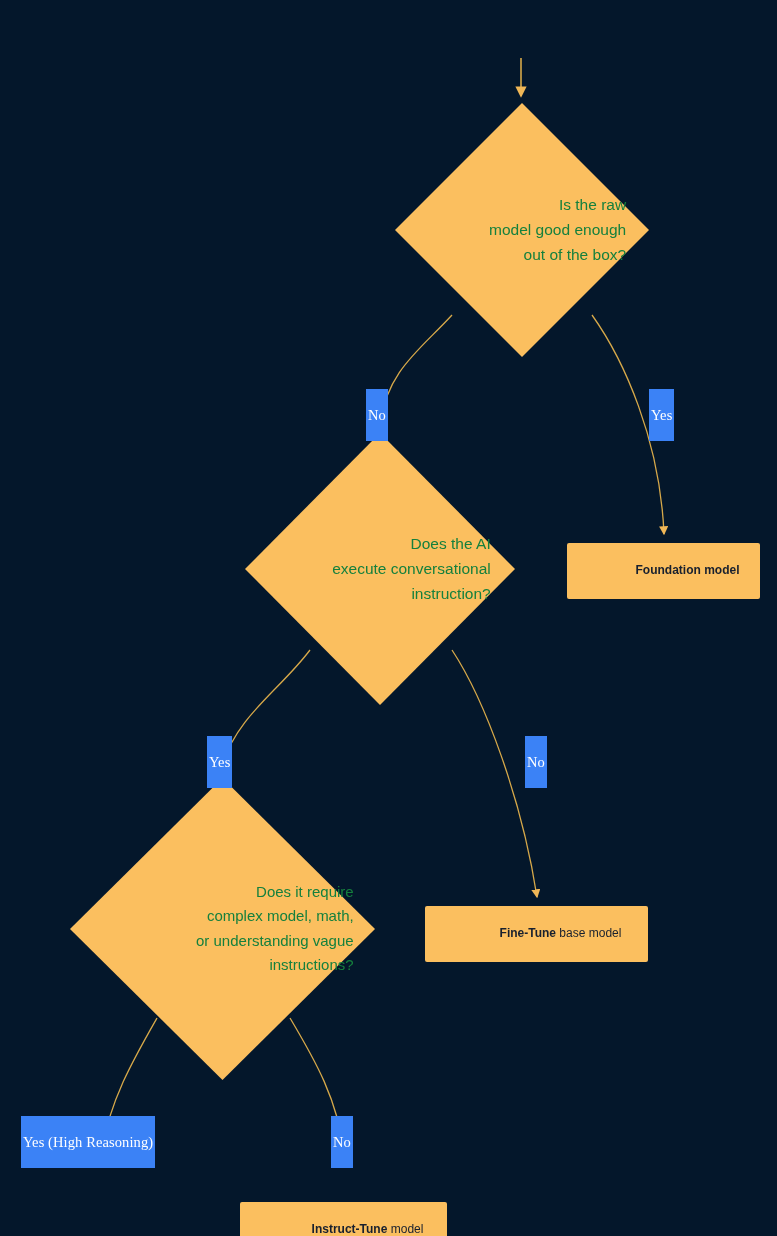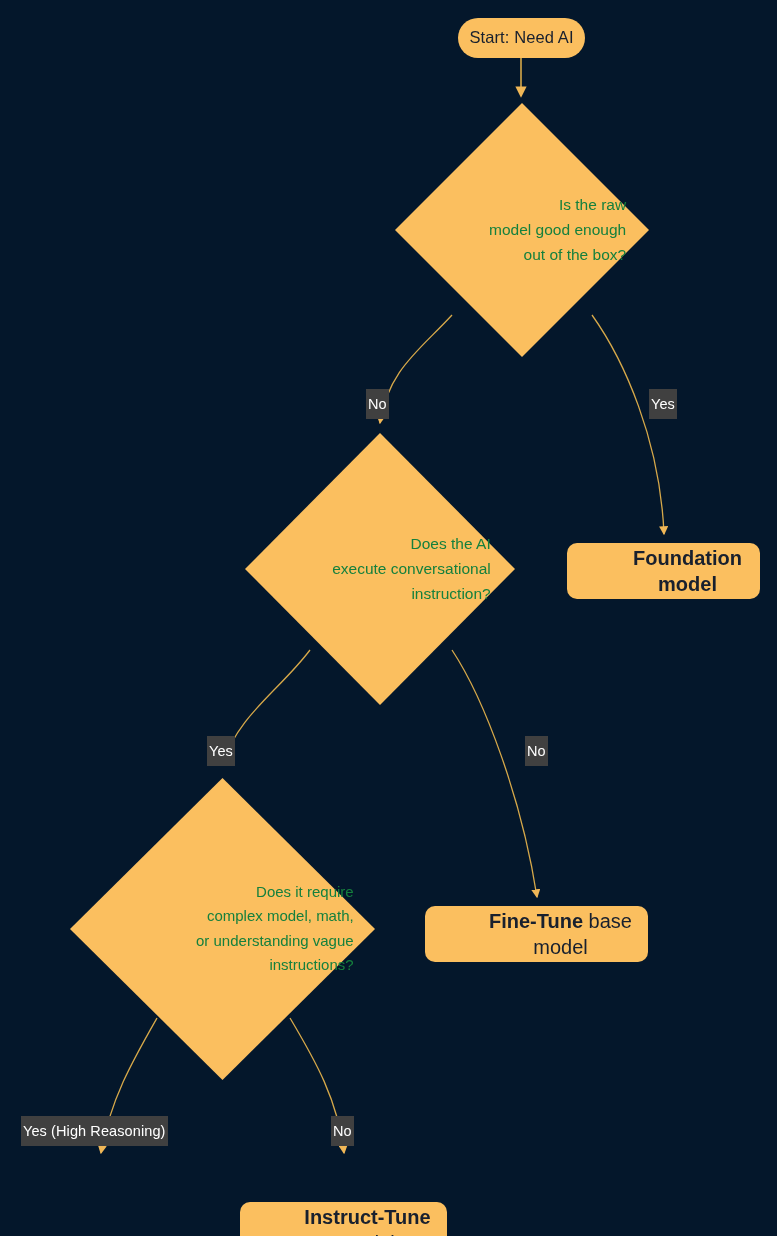--- a/index.html
+++ b/index.html
@@ -38,22 +38,22 @@
     text-align: center;
     color: #18202e;
     background: #fbbf5f;
   }
   .node.terminal {
     border-radius: 999px;
     font-size: 16.5px;
     letter-spacing: 0.1px;
   }
   .node.process {
-    border-radius: 10px;
-    font-size: 20px;
+    border-radius: 2px;
+    font-size: 12px;
     padding-left: 48px;
   }
   .node-label {
     line-height: 1.32;
     padding: 0 10px;
   }
   .diamond-wrap {
     position: absolute;
   }
   .diamond-shape {
@@ -71,26 +71,27 @@
     text-align: right;
     color: #15803d;
     font-size: 15.5px;
     line-height: 1.6;
     white-space: pre-line;
     pointer-events: none;
   }
   .edge-label {
     position: absolute;
     color: #ffffff;
-    background: #404040;
+    background: #3b82f6;
     font-size: 14.5px;
     line-height: 1.25;
-    padding: 6px 2px;
+    padding: 17px 2px;
     white-space: nowrap;
     letter-spacing: 0.1px;
+    font-family: Liberation Serif, serif;
   }
   .strong { font-weight: bold; }
 </style>
 </head>
 <body style="background: rgb(4, 23, 43);">
 
 <div id="flow-root">
 
   <svg class="edges" viewBox="0 0 777 1236" width="777" height="1236">
     <defs>
@@ -107,23 +108,20 @@
 
     <path d="M 310 650 C 280 690, 238 715, 222 765" stroke="#d7a94a" stroke-width="1.3" fill="none" marker-end="url(#arrow)"></path>
 
     <path d="M 452 650 C 485 700, 522 800, 537 897" stroke="#d7a94a" stroke-width="1.3" fill="none" marker-end="url(#arrow)"></path>
 
     <path d="M 157 1018 C 133 1060, 110 1100, 101 1153" stroke="#d7a94a" stroke-width="1.3" fill="none" marker-end="url(#arrow)"></path>
 
     <path d="M 290 1018 C 315 1060, 338 1100, 344 1153" stroke="#d7a94a" stroke-width="1.3" fill="none" marker-end="url(#arrow)"></path>
   </svg>
 
-  <div class="node terminal" style="left:458px; top:18px; width:127px; height:40px;">
-    <span class="node-label">Start: Need AI</span>
-  </div>
 
   <div class="diamond-wrap" style="left:395px; top:103px; width:254px; height:254px;">
     <div class="diamond-shape"></div>
     <div class="diamond-text">Is the raw
 model good enough
 out of the box?</div>
   </div>
 
   <div class="diamond-wrap" style="left:245px; top:433px; width:270px; height:272px;">
     <div class="diamond-shape"></div>

